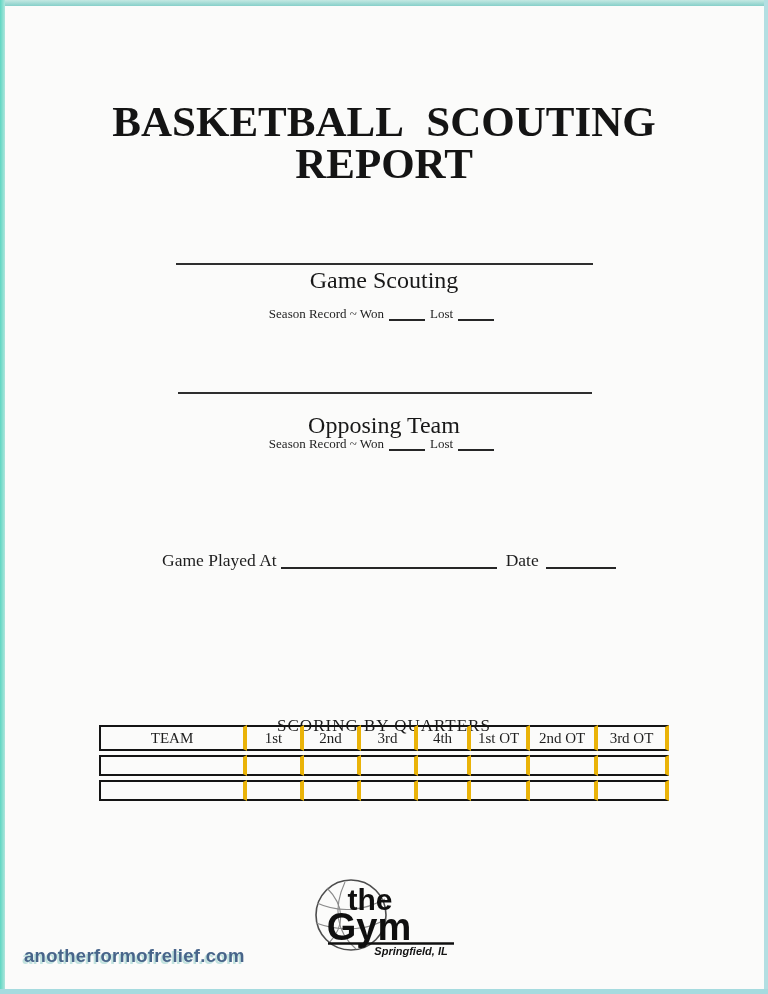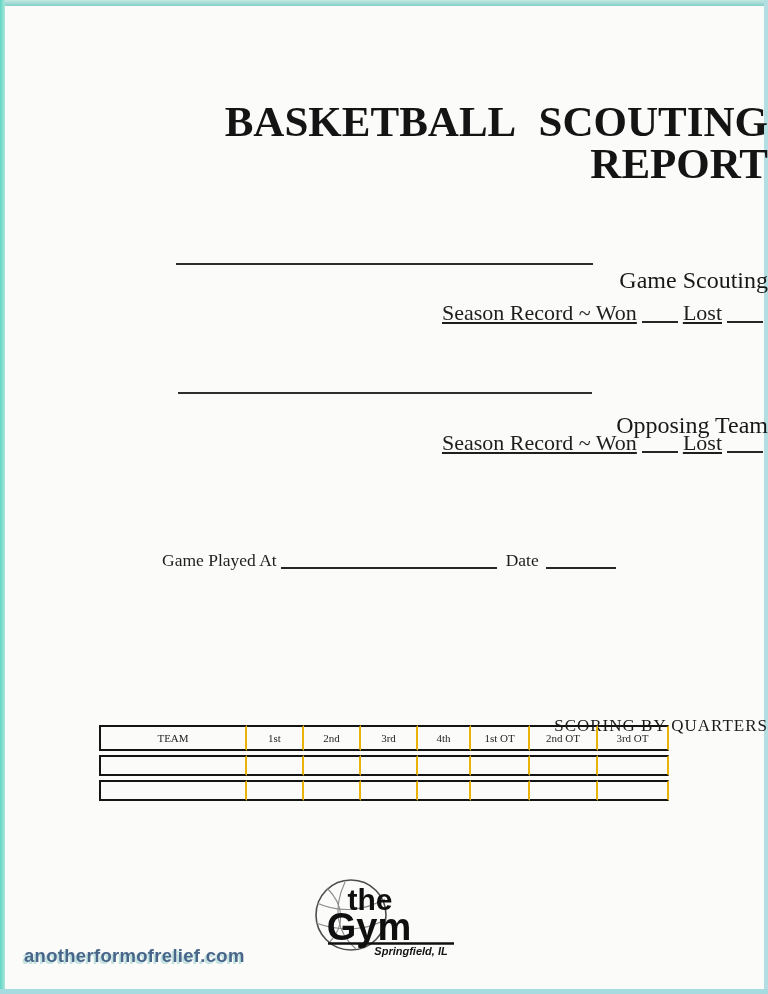--- a/index.html
+++ b/index.html
@@ -12,38 +12,38 @@
     color:#1e1e1e;
   }
   
   .edge{position:absolute;}
   .edge-top{top:0;left:0;right:0;height:6px;background:linear-gradient(#c4e8e2,#86cfc9);}
   .edge-left{top:0;left:0;bottom:0;width:5px;background:linear-gradient(to right,#5ed6c2,#aee6dc);}
   .edge-right{top:0;right:0;bottom:0;width:4px;background:#b3dfe2;}
   .edge-bottom{bottom:0;left:0;right:0;height:5px;background:#a6dbdf;}
 
   .abs{position:absolute;}
-  .center{left:0;width:768px;text-align:right;}
+  .center{left:0;width:768px;text-align:center;}
 
   .title{
     top:101px;font-weight:bold;font-size:43px;line-height:42px;
     color:#141414;letter-spacing:0px;
   }
   .title .l1{display:block;word-spacing:14px;}
   .title .l2{display:block;}
 
   .rule{height:0;border-top:2px solid #2e2e2e;}
   .rule1{top:263px;left:176px;width:417px;}
   .rule2{top:392px;left:178px;width:414px;}
 
   .sec-heading{font-size:24px;color:#181818;}
   .h1{top:267px;}
   .h2{top:412px;}
 
-  .record{font-size:22px;text-decoration:underline;}
+  .record{font-size:13px;}
   .r1{top:300px;}
   .r2{top:430px;}
 
   .fill{
     display:inline-block;height:16px;
     border-bottom:2px solid #262626;
     position:relative;top:3px;
   }
   .fill-sm{width:36px;margin:0 5px;}
   .fill-place{width:216px;margin:0 0 0 4px;}
@@ -57,23 +57,23 @@
   .scoring-heading{top:692px;font-size:17px;letter-spacing:1px;color:#1a1a1a;margin-top:24px;}
 
   .score-table-wrap{top:721px;left:99px;width:570px;}
   table.score{
     width:570px;table-layout:fixed;
     border-collapse:separate;border-spacing:0 4px;
   }
   table.score th, table.score td{
     border-top:2px solid #141414;
     border-bottom:2px solid #141414;
-    border-right:2px solid #eab308;
+    border-right:4px solid #eab308;
     padding:0;
-    font-weight:normal;font-size:11px;
+    font-weight:normal;font-size:15px;
     text-align:center;vertical-align:middle;
     background:transparent;
   }
   table.score th:first-child, table.score td:first-child{border-left:2px solid #141414;}
   table.score th{height:22px;}
   table.score td{height:17px;}
 
   .logo{top:874px;left:293px;}
   .logo text{font-family:"Liberation Sans", sans-serif;}
 

